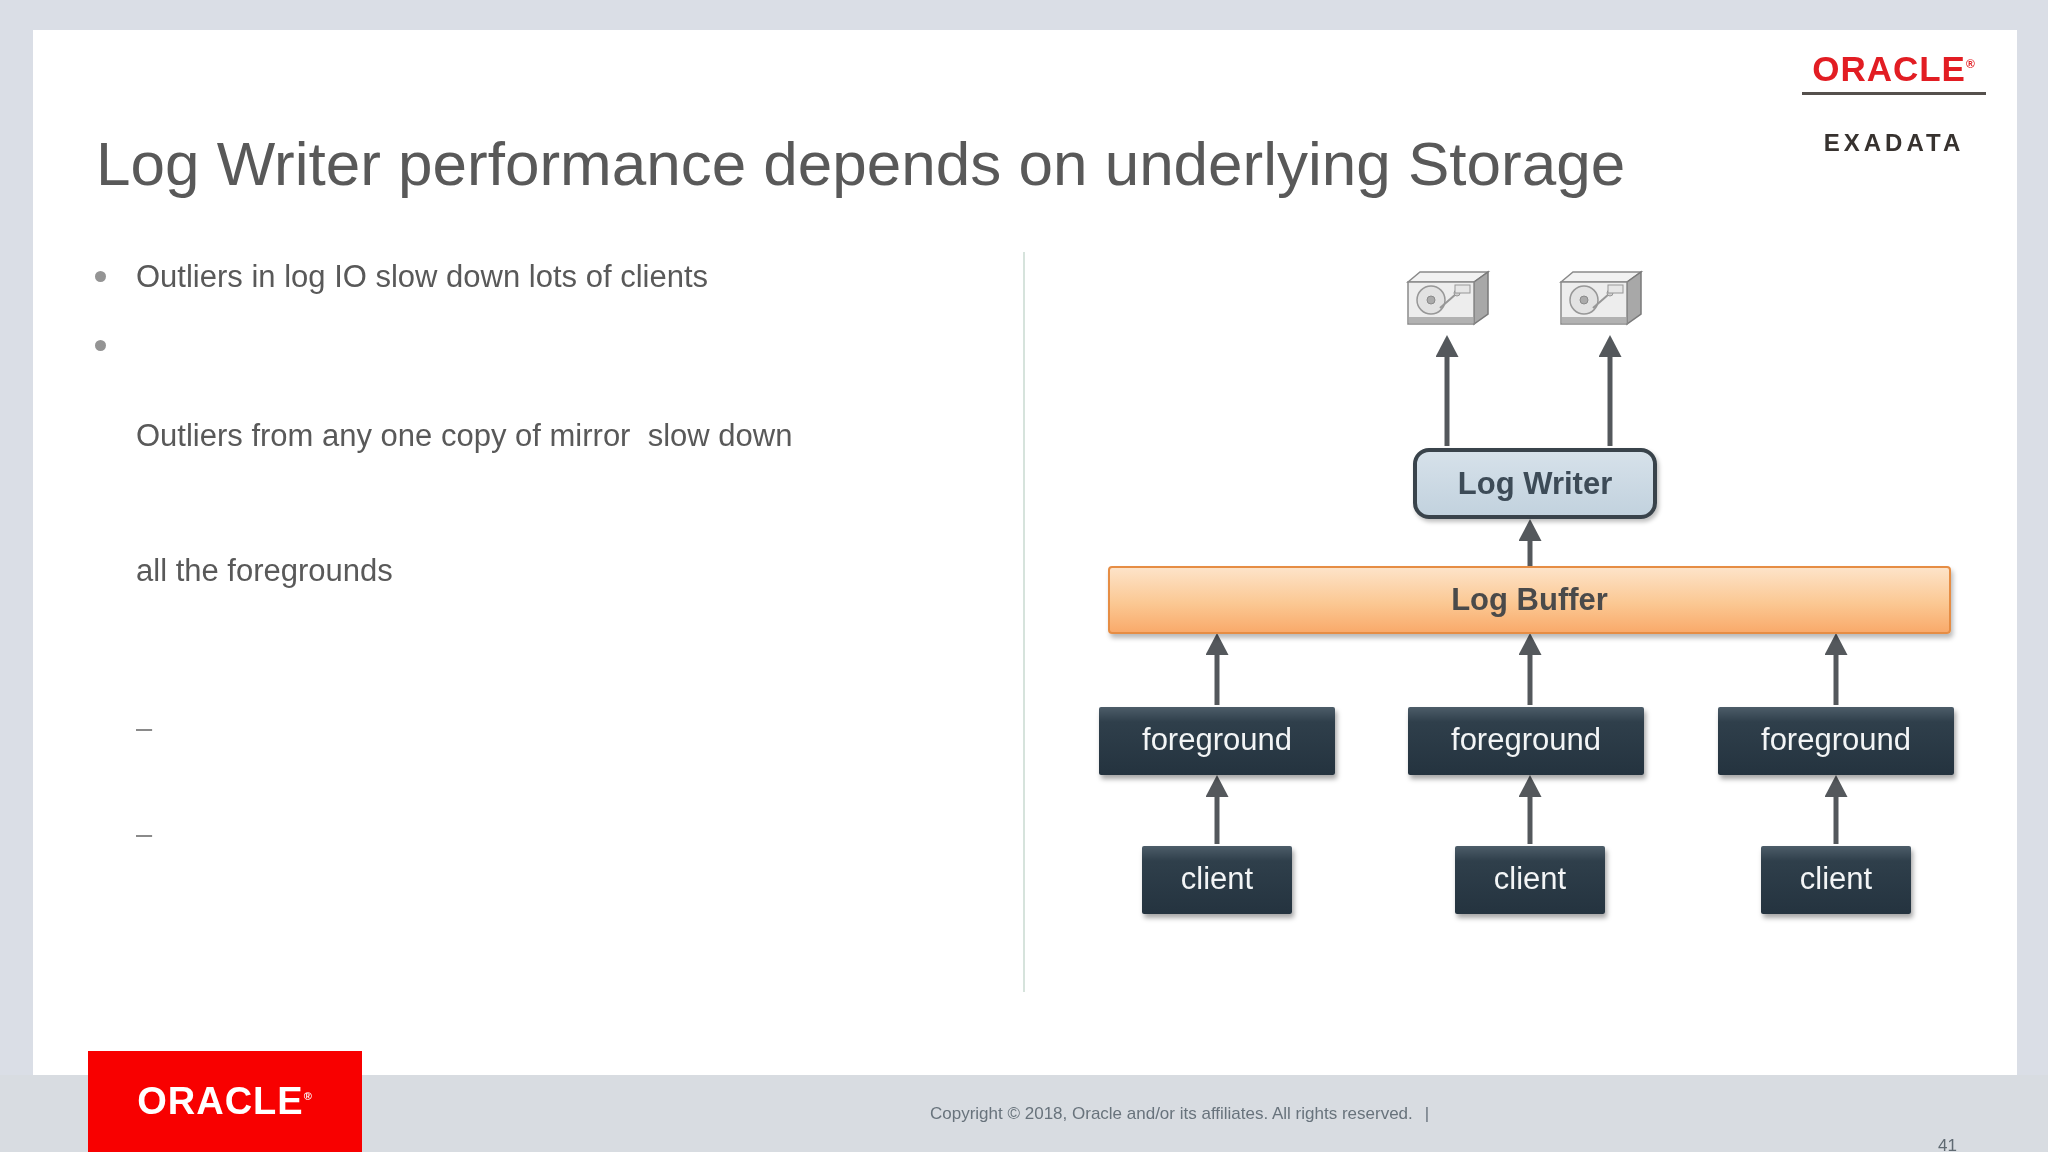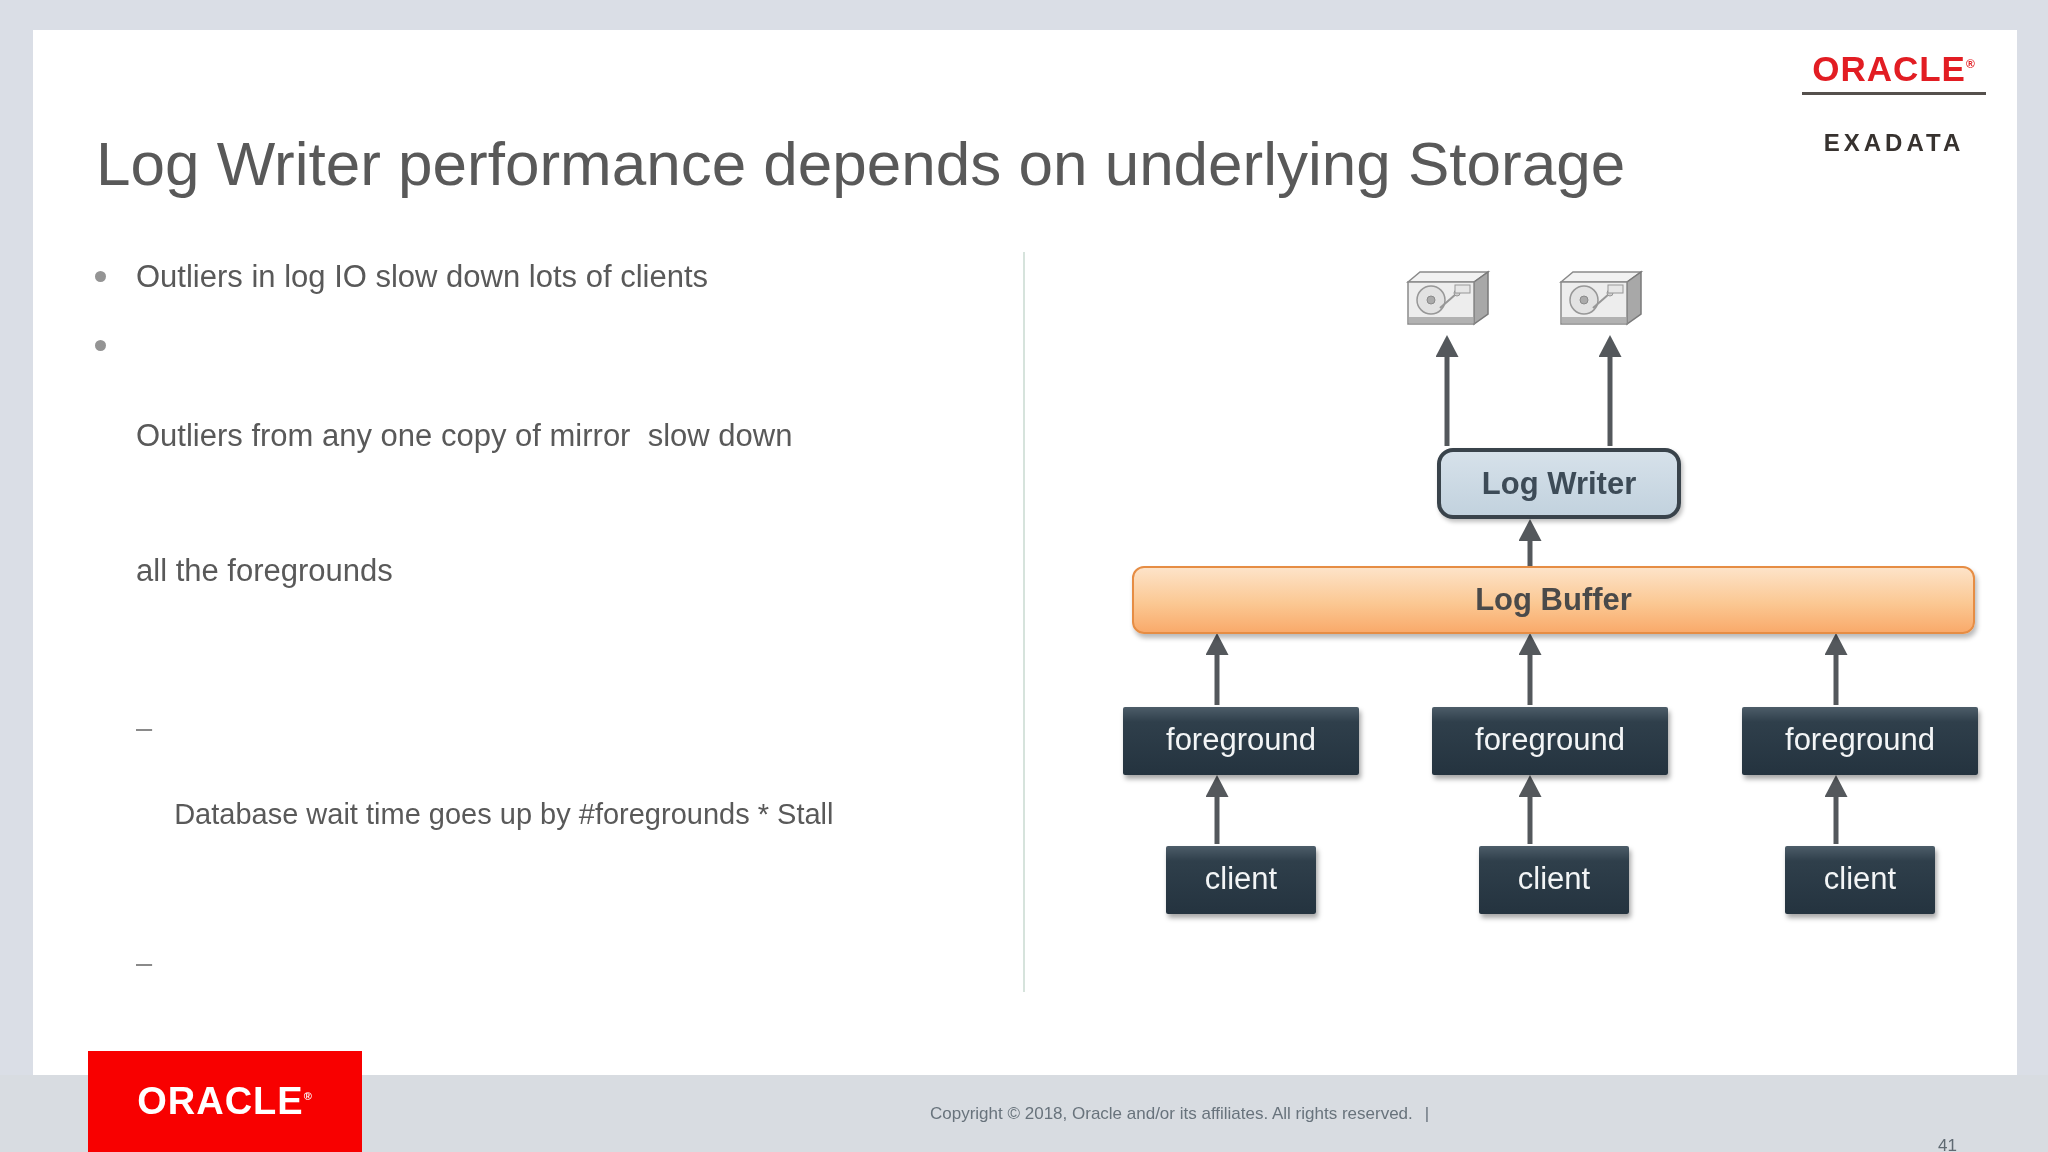--- a/index.html
+++ b/index.html
@@ -27,28 +27,28 @@
   
   .logo-tr{position:absolute;left:1767px;top:14px;width:188px;text-align:center;}
   .logo-tr .brand{color:#e21d23;font-weight:bold;font-size:35px;letter-spacing:1px;line-height:40px;}
   .logo-tr .brand sup{font-size:12px;vertical-align:super;}
   .logo-tr .rule{height:3px;background:#55504d;margin:3px 2px 5px 2px;}
   .logo-tr .product{font-size:24px;font-weight:bold;color:#37322f;letter-spacing:4px;margin-top:34px;}
 
   
   .diagram{position:absolute;left:0;top:0;width:1984px;height:1045px;}
   .arrows{position:absolute;left:0;top:0;pointer-events:none;}
-  .node{position:absolute;text-align:center;margin-left:24px;}
+  .node{position:absolute;text-align:center;}
   .lw{left:1380px;top:418px;width:236px;height:63px;
       background:linear-gradient(180deg,#d6e1ea,#c2d2de);
       border:4px solid #39434b;border-radius:16px;color:#3d4b57;font-size:31px;font-weight:bold;
       line-height:63px;box-shadow:2px 3px 4px rgba(0,0,0,0.25);}
   .buffer{left:1075px;top:536px;width:839px;height:64px;
       background:linear-gradient(180deg,#fde3c8 0%,#fbc893 55%,#f9aa6b 100%);
-      border:2px solid #e68d44;border-radius:12px;color:#4a4a4a;font-size:31px;font-weight:bold;
+      border:2px solid #e68d44;border-radius:4px;color:#4a4a4a;font-size:31px;font-weight:bold;
       line-height:64px;box-shadow:2px 4px 5px rgba(0,0,0,0.28);}
   .proc{width:236px;height:68px;top:677px;
       background:linear-gradient(180deg,#4d5d69 0%,#2f3f4b 22%,#24333f 100%);
       border-radius:2px;color:#f3f5f6;font-size:31px;line-height:66px;
       box-shadow:2px 4px 5px rgba(0,0,0,0.35);}
   .client{width:150px;top:816px;}
   .disk{position:absolute;top:238px;}
 
   
   .footer-band{position:absolute;left:0;top:1075px;width:2048px;height:77px;background:#d8dce1;}
@@ -84,21 +84,20 @@
       <li class="b">
         <span class="dot"></span>
         <div class="txt">
           <div>Outliers from any one copy of mirror  slow down</div>
           <div>all the foregrounds</div>
         </div>
       </li>
       <li class="sub">
         <span class="dash">–</span>
         <div class="txt">
-          <div>Database wait time goes up by #foregrounds * Stall</div>
         </div>
       </li>
       <li class="sub">
         <span class="dash">–</span>
         <div class="txt">
           
           
         </div>
       </li>
 

